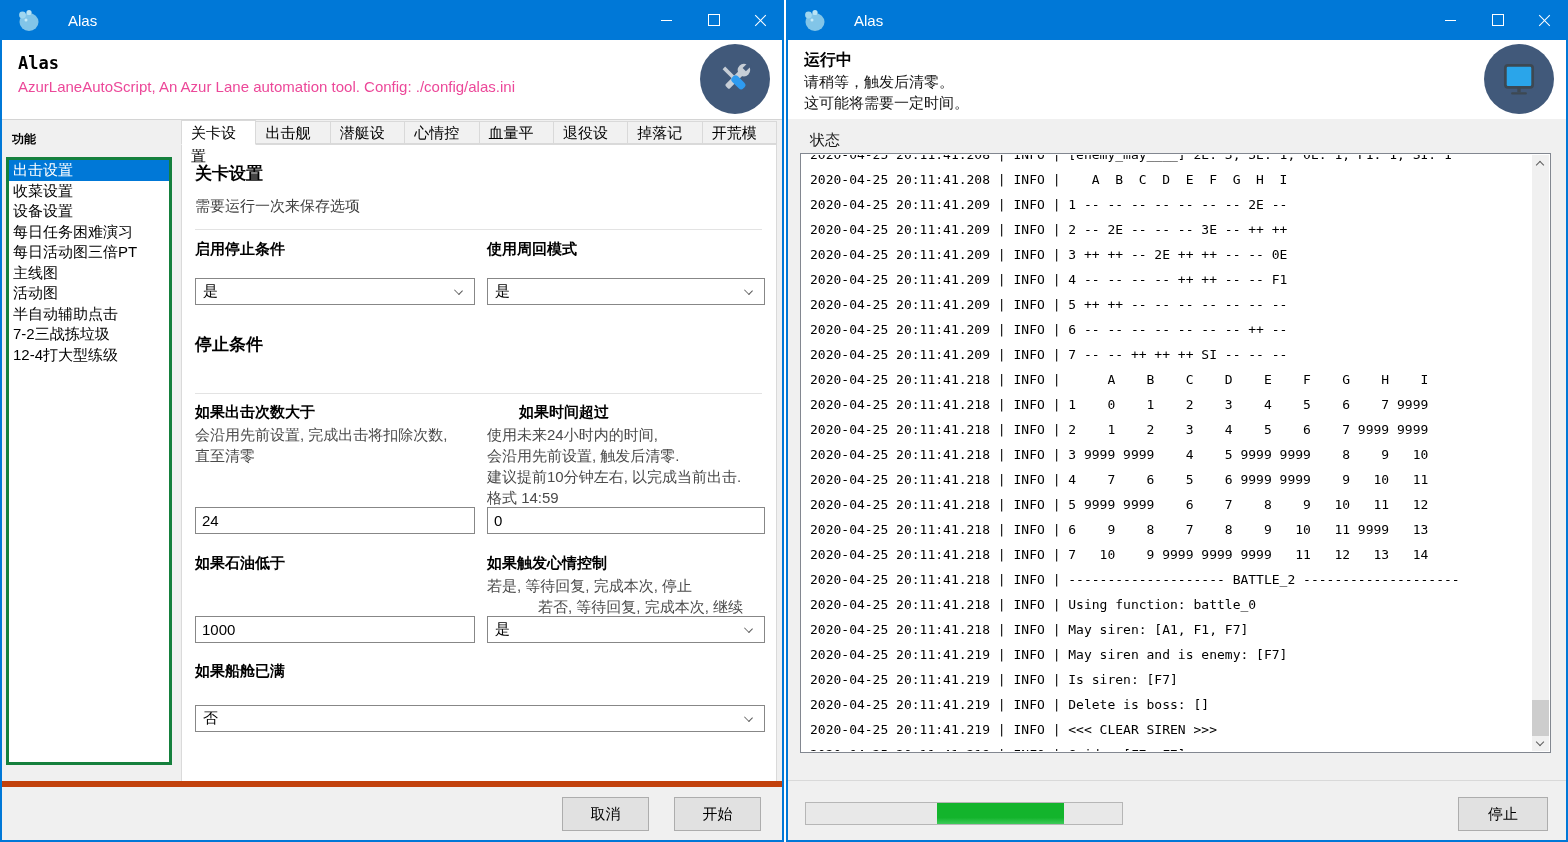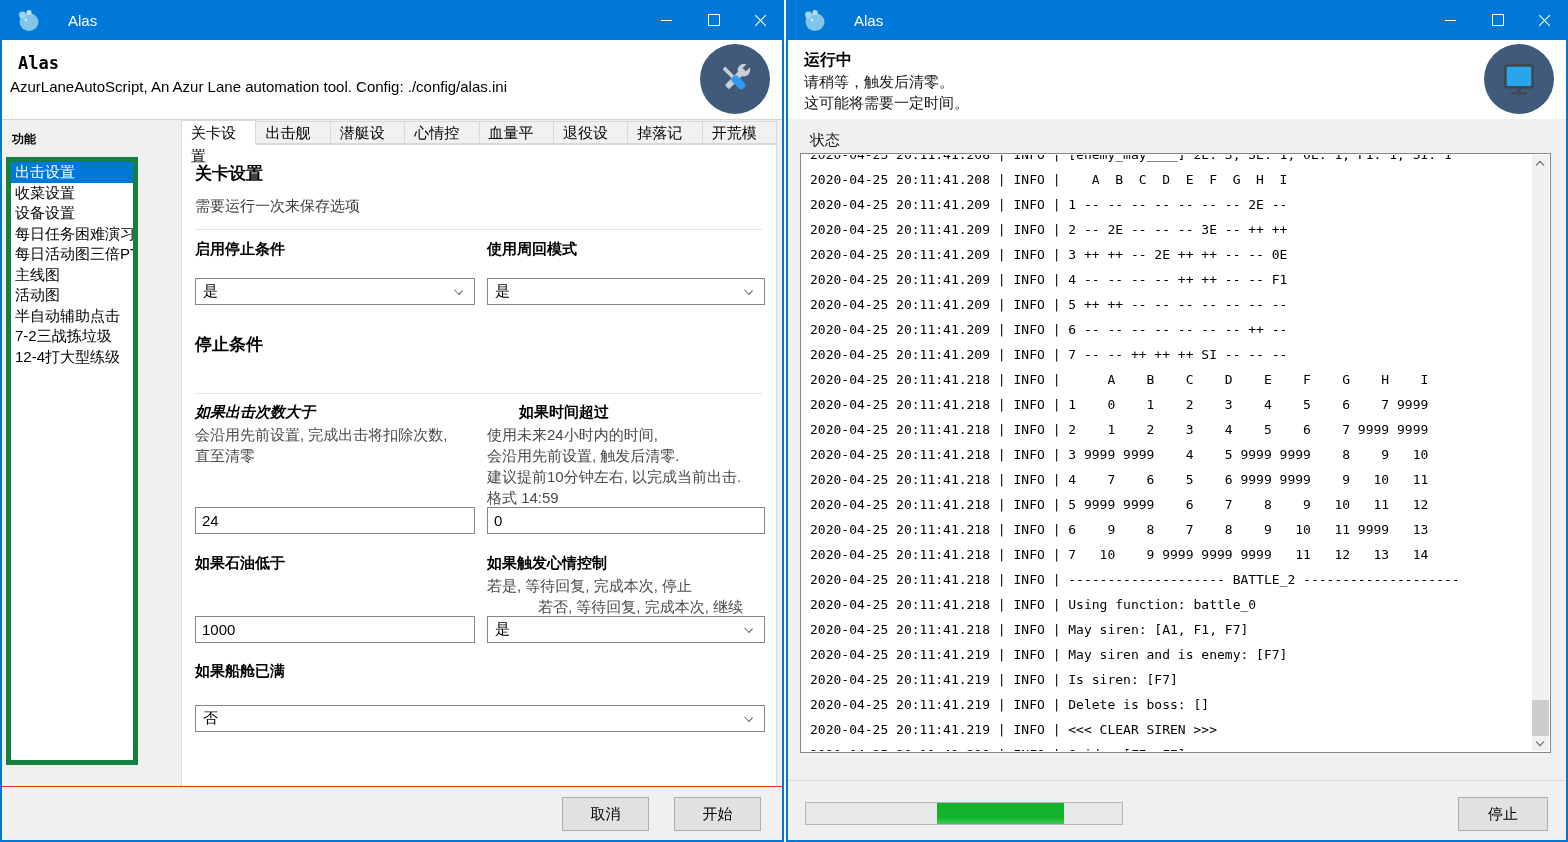--- a/index.html
+++ b/index.html
@@ -20,31 +20,31 @@
   .glyph-min{width:11px;height:1px;background:#fff;}
   .glyph-max{width:10px;height:10px;border:1px solid #fff;}
   .glyph-close{position:relative;width:13px;height:13px;}
   .glyph-close::before,.glyph-close::after{content:"";position:absolute;left:-1px;top:6px;width:15px;height:1px;background:#fff;}
   .glyph-close::before{transform:rotate(45deg);}
   .glyph-close::after{transform:rotate(-45deg);}
 
   
   .app-header{position:absolute;top:40px;left:0;right:0;height:79px;background:#fff;border-bottom:1px solid #d4d4d4;}
   .app-title{font-family:"DejaVu Sans Mono",monospace;font-weight:bold;font-size:17px;color:#000;padding:13px 0 0 16px;}
-  .app-sub{font-size:15px;color:#000000;padding:5px 0 0 8px;}
+  .app-sub{font-size:15px;color:#ec4899;padding:5px 0 0 16px;}
   .hdr-line{font-size:15px;color:#141414;padding:2px 0 0 16px;}
   .hdr-title{font-weight:bold;font-size:16px;color:#000;padding:10px 0 0 16px;}
   .header-badge{position:absolute;right:12px;top:4px;width:70px;height:70px;border-radius:50%;
                 background:#41597a;display:flex;align-items:center;justify-content:center;}
 
   
   .main-area{position:absolute;top:120px;left:0;right:0;bottom:53px;background:#f0f0f0;}
   .side-heading{position:absolute;left:10px;top:11px;font-weight:bold;font-size:12px;color:#000;}
-  .listbox{position:absolute;left:4px;top:37px;width:132px;bottom:22px;background:#fff;
-           border:5px solid #15803d;box-sizing:border-box;overflow:hidden;}
+  .listbox{position:absolute;left:4px;top:37px;width:166px;bottom:22px;background:#fff;
+           border:3px solid #15803d;box-sizing:border-box;overflow:hidden;}
   .list-item{height:20.5px;line-height:20.5px;font-size:15px;padding-left:4px;color:#000;white-space:nowrap;}
   .list-item.selected{background:#0078d7;color:#fff;}
 
   .notebook{position:absolute;left:179px;top:1px;right:5px;bottom:0;}
   .tabrow{display:flex;align-items:flex-end;height:23px;}
   .tab{background:#f1f1f1;border:1px solid #d9d9d9;border-left:none;height:21px;line-height:21px;
        padding:0 9px;font-size:15px;color:#000;}
   .tab:first-child{border-left:1px solid #d9d9d9;}
   .tab.active{background:#fff;height:23px;line-height:23px;border-bottom:1px solid #fff;margin-bottom:-1px;position:relative;z-index:2;}
   .pane{position:absolute;top:23px;left:0;right:0;bottom:0;background:#fff;border:1px solid #dadada;box-sizing:border-box;}
@@ -55,21 +55,21 @@
   .f-label{position:absolute;font-weight:bold;font-size:15px;color:#000;white-space:nowrap;}
   .f-desc{position:absolute;font-size:15px;color:#4a4a4a;line-height:20.5px;white-space:nowrap;}
   .combo{position:absolute;height:27px;background:#fff;border:1px solid #878787;box-sizing:border-box;
          display:flex;align-items:center;font-size:15px;color:#000;padding-left:7px;}
   .combo .chev{position:absolute;right:11px;top:8px;width:8px;height:8px;}
   .chev::before{content:"";position:absolute;left:0;top:0;width:6px;height:6px;
                 border-right:1px solid #5a5a5a;border-bottom:1px solid #5a5a5a;transform:rotate(45deg) scale(1,0.8);}
   .tinput{position:absolute;height:27px;background:#fff;border:1px solid #878787;box-sizing:border-box;
           font-size:15px;color:#000;padding:0 0 0 6px;font-family:"Liberation Sans",sans-serif;outline:none;}
 
-  .footer{position:absolute;left:0;right:0;bottom:0;height:53px;background:#f0f0f0;border-top:1px solid #c2410c;
+  .footer{position:absolute;left:0;right:0;bottom:0;height:53px;background:#f0f0f0;border-top:6px solid #c2410c;
           display:flex;justify-content:flex-end;align-items:flex-start;}
   .btn{background:#e1e1e1;border:1px solid #adadad;font-size:15px;color:#000;height:32px;width:85px;
        margin-top:10px;display:flex;align-items:center;justify-content:center;font-family:"Liberation Sans",sans-serif;}
   #btn-cancel{margin-right:25px;}
   #btn-start{margin-right:21px;}
 
   
   .r-body{position:absolute;top:119px;left:0;right:0;bottom:0;background:#f0f0f0;}
   .status-label{position:absolute;left:22px;top:12px;font-size:15px;color:#1a1a1a;}
   .logbox{position:absolute;left:12px;top:34px;width:751px;height:600px;background:#fff;
@@ -177,21 +177,21 @@
             <span class="chev"></span>
           </div>
           <div class="combo" style="left:305px;top:133px;width:278px;">
             <span>是</span>
             <span class="chev"></span>
           </div>
 
           <div class="f-h1" style="top:188px;">停止条件</div>
           <div class="f-hr" style="top:248px;"></div>
 
-          <div class="f-label" style="left:13px;top:258px;font-style:italic;">如果出击次数大于</div>
+          <div class="f-label" style="left:13px;top:258px;">如果出击次数大于</div>
           <div class="f-label" style="left:305px;top:258px;margin-left:32px;">如果时间超过</div>
           <div class="f-desc" style="left:13px;top:280px;">会沿用先前设置, 完成出击将扣除次数,</div>
           <div class="f-desc" style="left:13px;top:301px;">直至清零</div>
           <div class="f-desc" style="left:305px;top:280px;">使用未来24小时内的时间,</div>
           <div class="f-desc" style="left:305px;top:301px;">会沿用先前设置, 触发后清零.</div>
           <div class="f-desc" style="left:305px;top:322px;">建议提前10分钟左右, 以完成当前出击.</div>
           <div class="f-desc" style="left:305px;top:343px;">格式 14:59</div>
           <input class="tinput" style="left: 13px; top: 362px; width: 280px;" value="24">
           <input class="tinput" style="left: 305px; top: 362px; width: 278px;" value="0">
 

